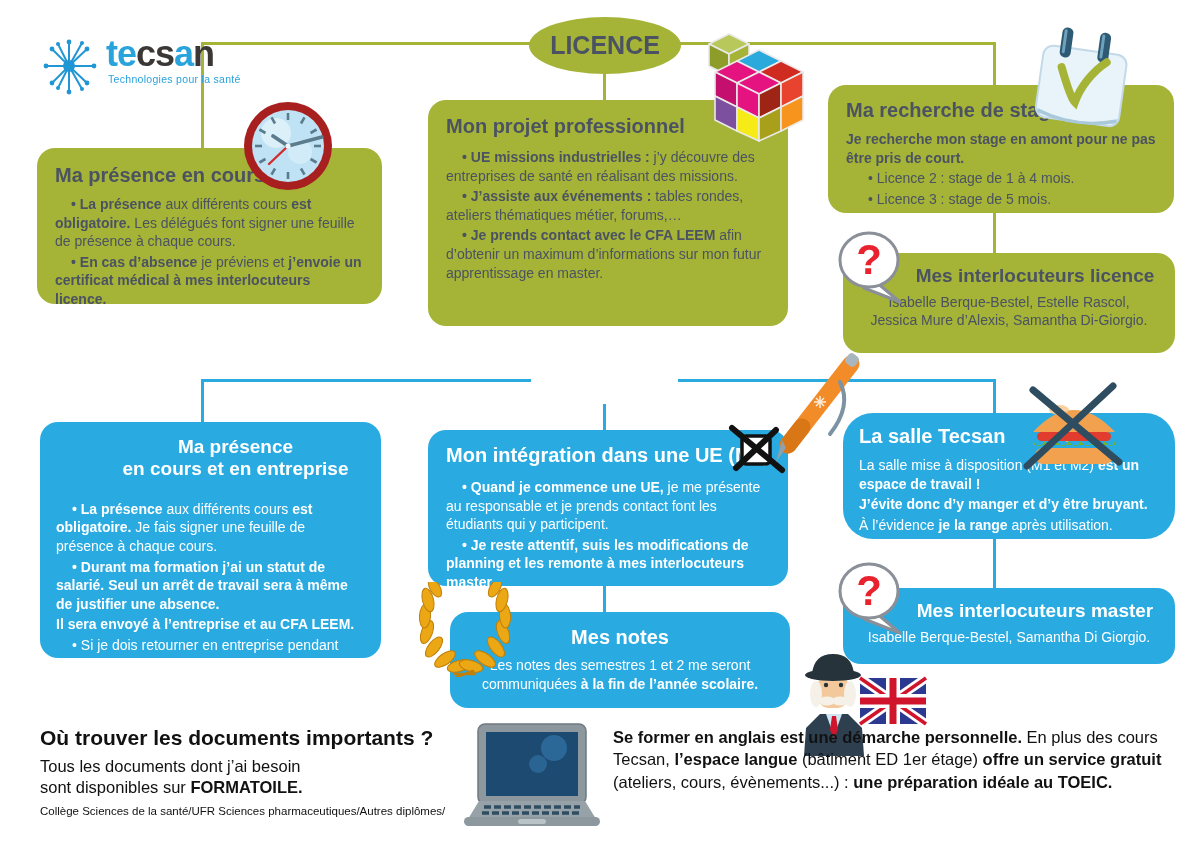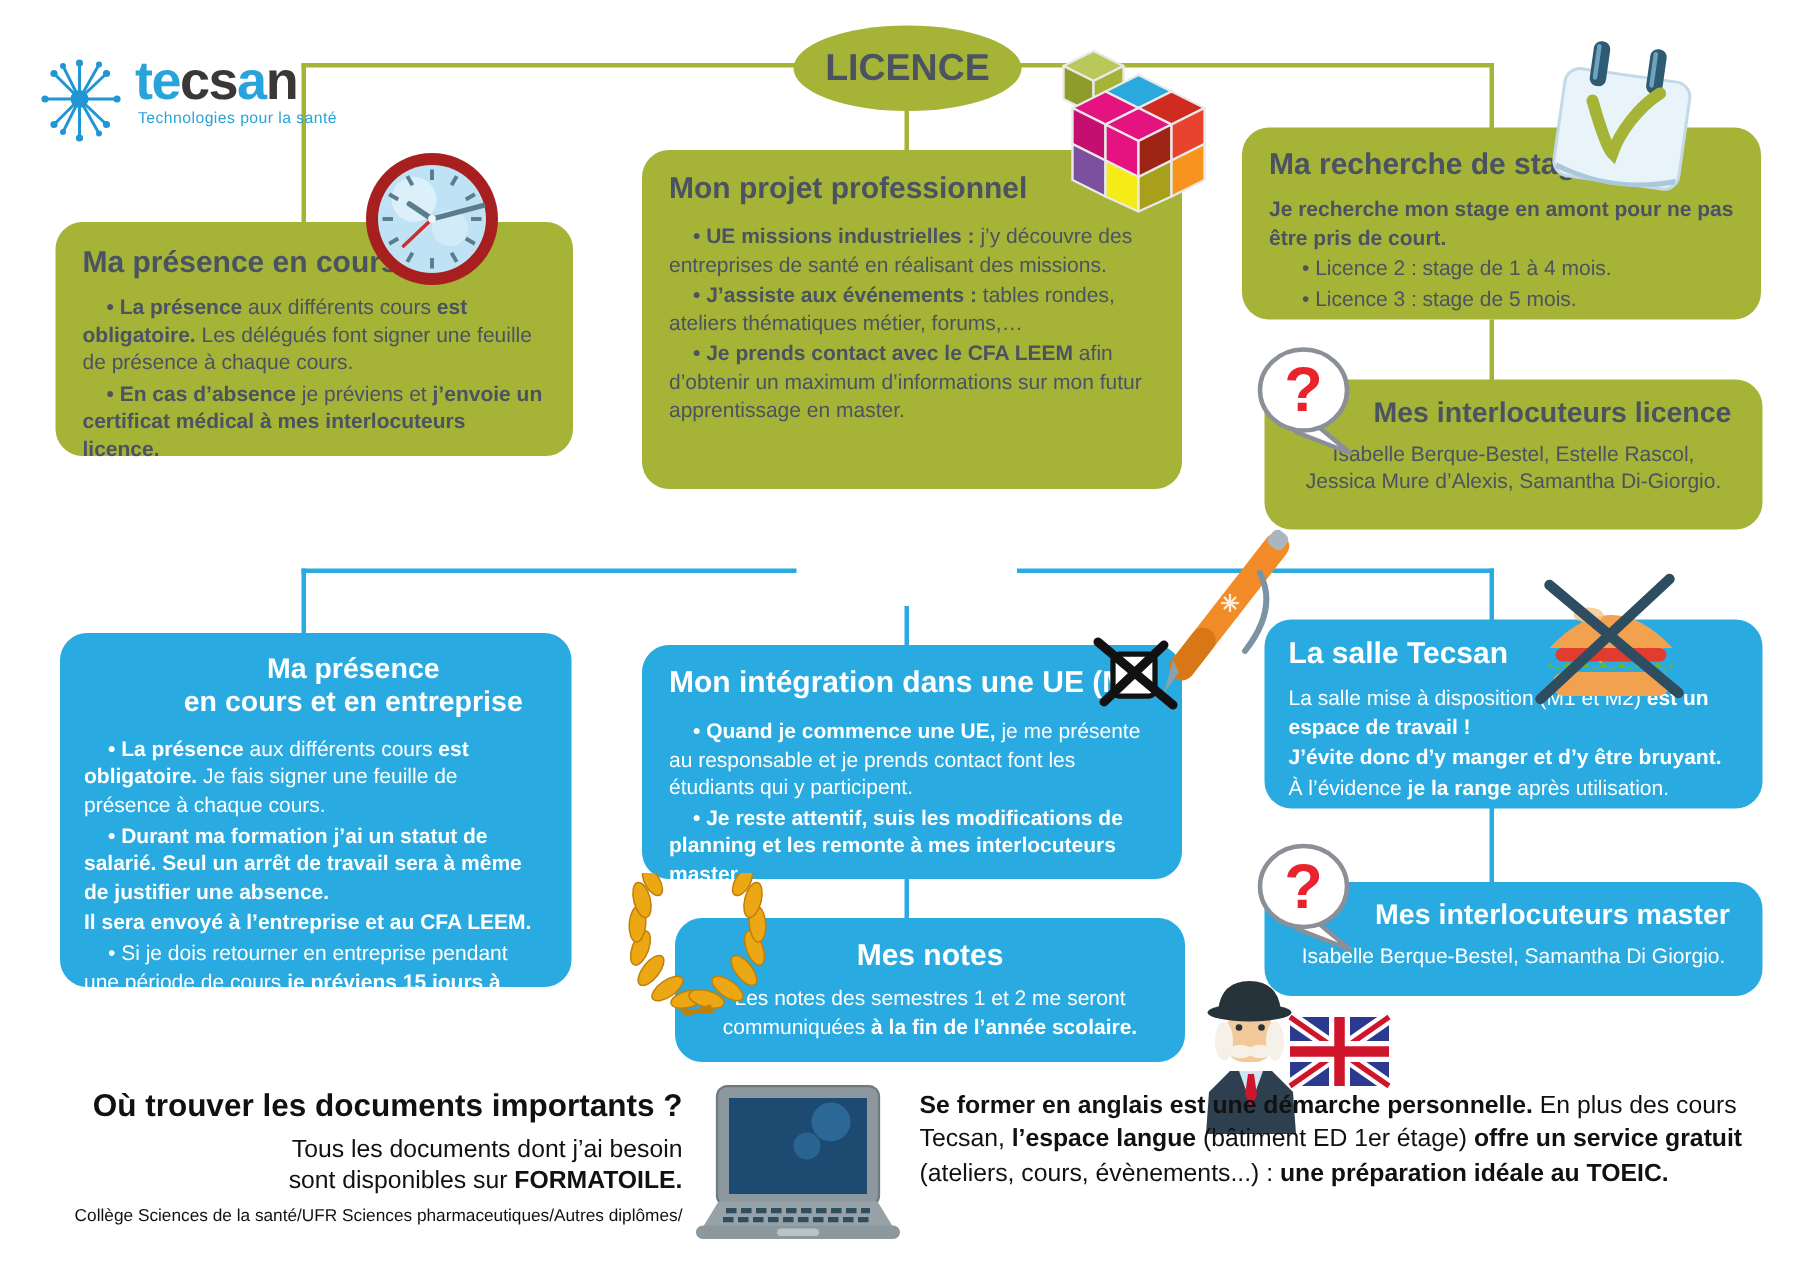--- a/index.html
+++ b/index.html
@@ -21,33 +21,33 @@
   .b{font-weight:bold;}
   .icon{position:absolute;}
   .center{text-align:center;}
   
   .g1{left:37px;top:148px;width:345px;height:156px;padding:16px 18px 10px;}
   .g2{left:428px;top:100px;width:360px;height:226px;padding:15px 18px 10px;}
   .g3{left:828px;top:85px;width:346px;height:128px;padding:14px 18px 10px;}
   .g4{left:843px;top:253px;width:332px;height:100px;padding:12px 12px 10px;}
   .m1{left:40px;top:422px;width:341px;height:236px;padding:14px 16px 10px;}
   .m2{left:428px;top:430px;width:360px;height:156px;padding:14px 18px 10px;}
-  .m3{left:843px;top:413px;width:332px;height:126px;padding:12px 16px 10px;}
+  .m3{left:843px;top:413px;width:332px;height:126px;padding:12px 16px 10px;border-radius:30px;}
   .m4{left:843px;top:588px;width:332px;height:76px;padding:12px 12px 10px;}
   .m5{left:450px;top:612px;width:340px;height:96px;padding:14px 14px 10px;}
-  .m1 h2{text-align:center;padding-left:50px;font-size:19px;margin-bottom:10px;}
+  .m1 h2{text-align:center;padding-left:50px;font-size:19px;margin-bottom:20px;}
   .g4 h2,.m4 h2{text-align:center;padding-left:52px;font-size:19px;margin-bottom:6px;}
   .m5 h2{text-align:center;margin-bottom:7px;}
   
-  #logo{position:absolute;left:26px;top:36px;}
+  #logo{position:absolute;left:42px;top:36px;}
   #logo .word{font-size:36px;font-weight:bold;letter-spacing:-1px;line-height:1;}
   #logo .lb{color:#29a3dc;} #logo .ld{color:#3a3735;}
   #logo .tag{font-size:10.5px;color:#29a3dc;letter-spacing:.3px;margin-top:1px;margin-left:2px;}
   
-  #docs{position:absolute;left:40px;top:726px;width:415px;text-align:right;color:#111;}
+  #docs{position:absolute;left:40px;top:726px;width:415px;text-align:left;color:#111;}
   #docs .t{font-size:21px;font-weight:bold;margin:0 0 7px 0;}
   #docs .l{font-size:16.5px;margin:0 0 2px 0;}
   #docs .s{font-size:11.5px;margin:8px 0 0 0;}
   #english{position:absolute;left:613px;top:726px;width:580px;color:#111;}
   #english .t{font-size:21px;font-weight:bold;margin:0 0 12px 0;}
   #english .p{font-size:16.5px;line-height:1.36;margin:0;}
   svg text{font-family:"Liberation Sans","DejaVu Sans",sans-serif;}
 </style>
 </head>
 <body>

